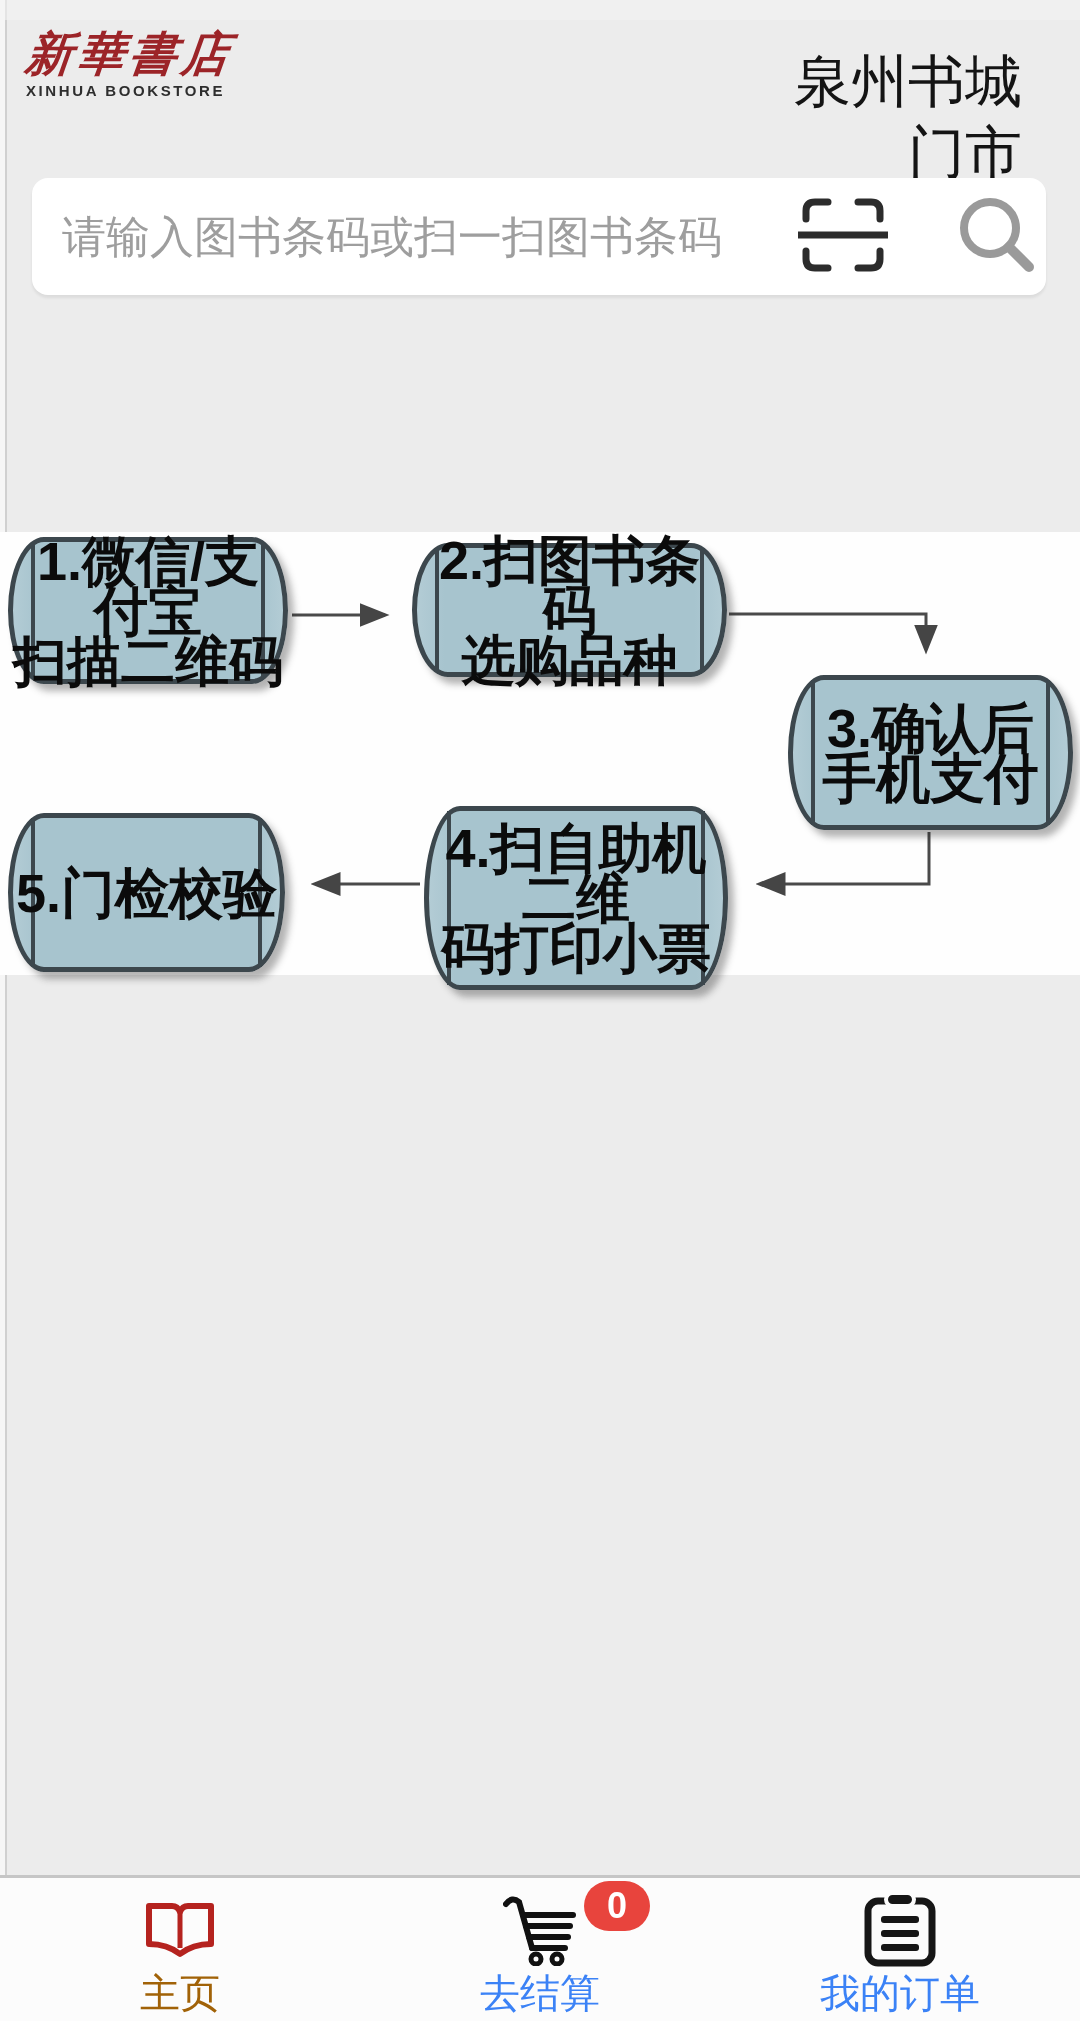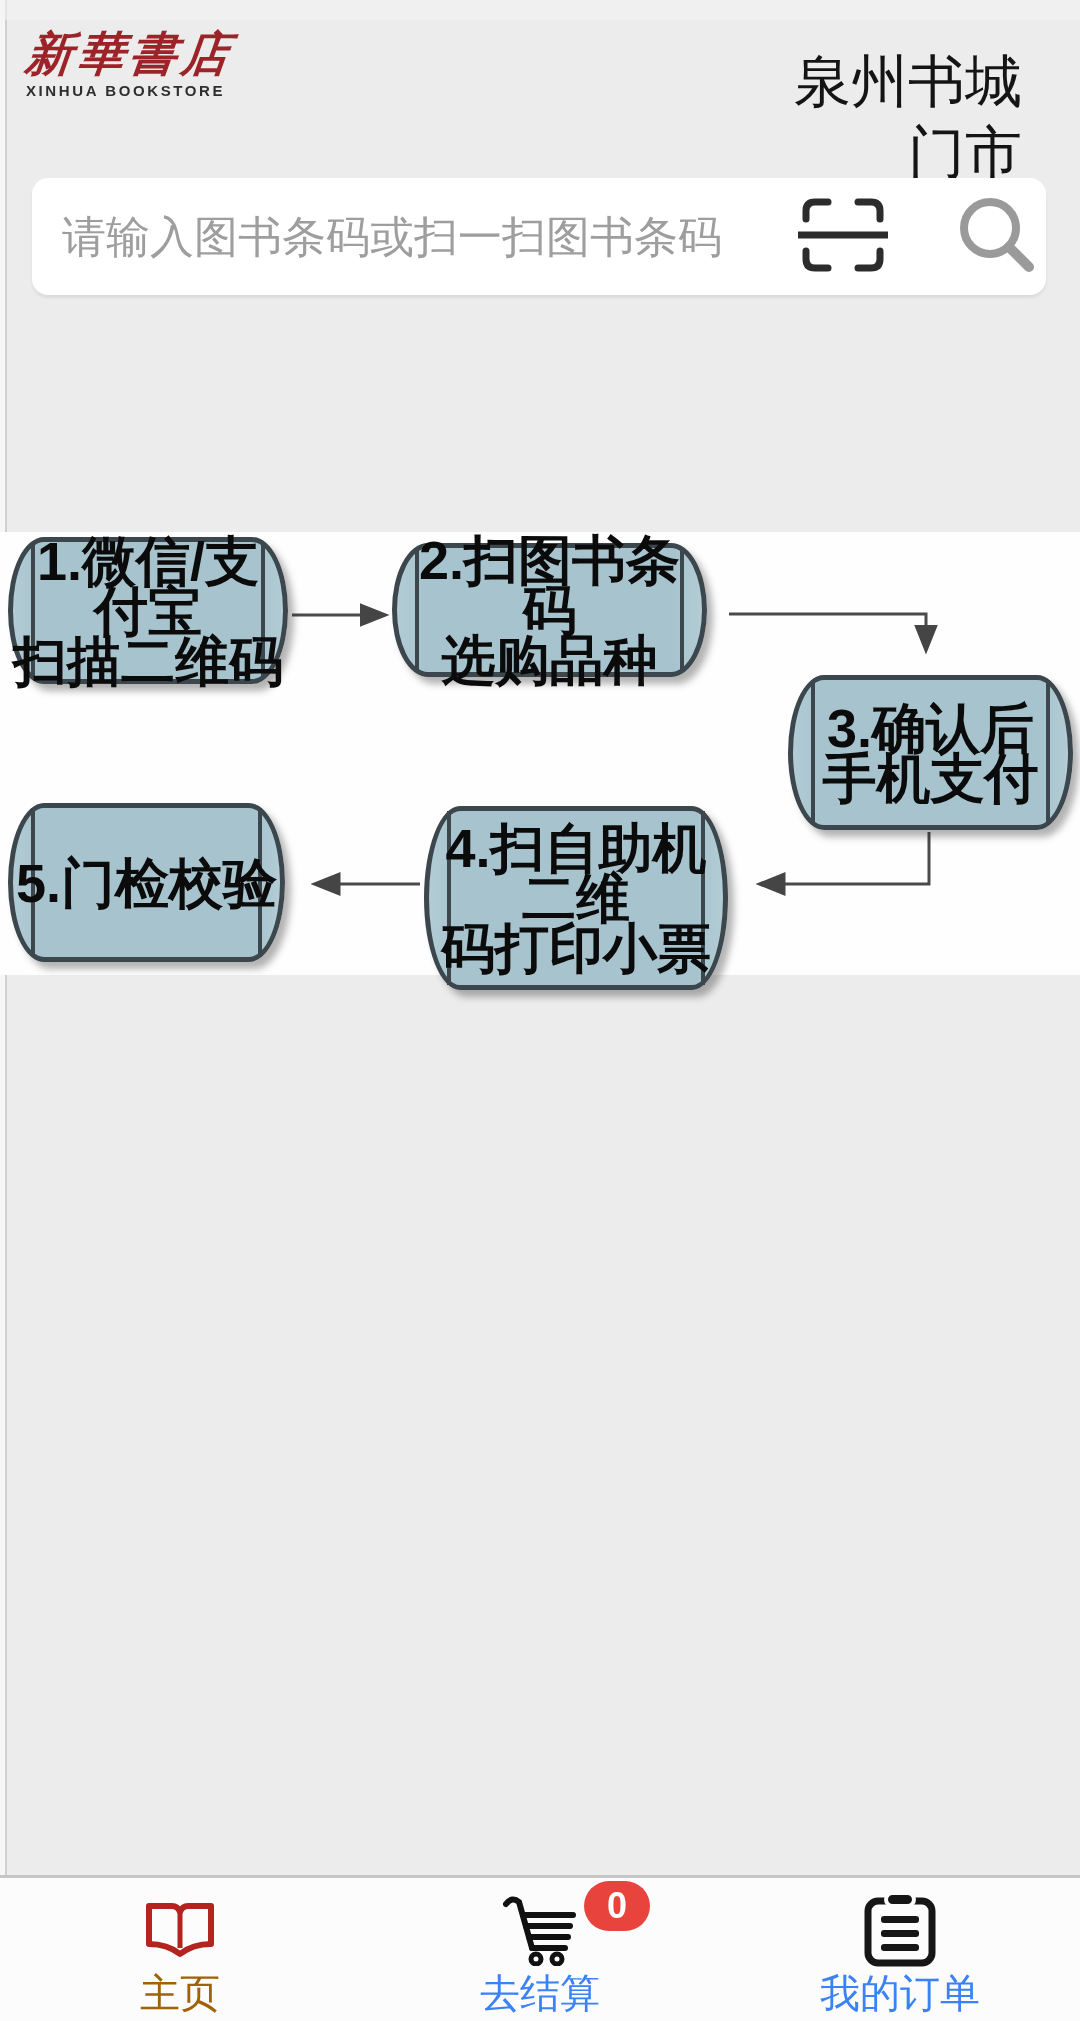--- a/index.html
+++ b/index.html
@@ -32,24 +32,24 @@
   .fc-node{position:absolute;display:flex;flex-direction:column;justify-content:center;align-items:center;
            background:linear-gradient(90deg,#b3ccd5 0%,#a7c4ce 9%,#a7c4ce 91%,#b3ccd5 100%);
            border:5px solid #3c474d;border-radius:36px / 50%;
            box-shadow:6px 7px 7px rgba(40,40,40,0.35);
            text-align:center;color:#0b0b0b;font-weight:600;font-size:54px;line-height:50px;box-sizing:border-box;}
   .fc-node::before,.fc-node::after{content:"";position:absolute;top:0;bottom:0;width:4px;background:#3c474d;}
   .fc-node::before{left:18px;}
   .fc-node::after{right:18px;}
   .fc-node span{display:block;position:relative;z-index:1;}
   .n1{left:8px;  top:5px;  width:280px;height:147px;}
-  .n2{left:392px;top:11px; width:315px;height:134px;}
+  .n2{left:412px;top:11px; width:315px;height:134px;}
   .n3{left:788px;top:143px;width:285px;height:155px;}
   .n4{left:424px;top:274px;width:304px;height:184px;}
-  .n5{left:8px;  top:271px;width:277px;height:159px;}
+  .n5{left:8px;  top:281px;width:277px;height:159px;}
   .fc-lines{position:absolute;left:0;top:0;width:1080px;height:443px;pointer-events:none;}
 
   
   .tabbar{position:absolute;left:0;top:1875px;width:1080px;height:146px;background:#fcfcfc;
           border-top:3px solid #c6c6c6;box-sizing:border-box;z-index:2;display:flex;}
   .tab{position:relative;width:360px;height:100%;display:flex;flex-direction:column;align-items:center;cursor:pointer;}
   .tab .ticon{margin-top:17px;height:70px;display:flex;align-items:center;justify-content:center;}
   .tab .tlabel{margin-top:7px;font-size:40px;color:#3b82f6;line-height:42px;}
   .tab.active .tlabel{color:#a16207;}
   .badge{position:absolute;left:224px;top:3px;min-width:66px;height:50px;border-radius:26px;background:#e8443d;

